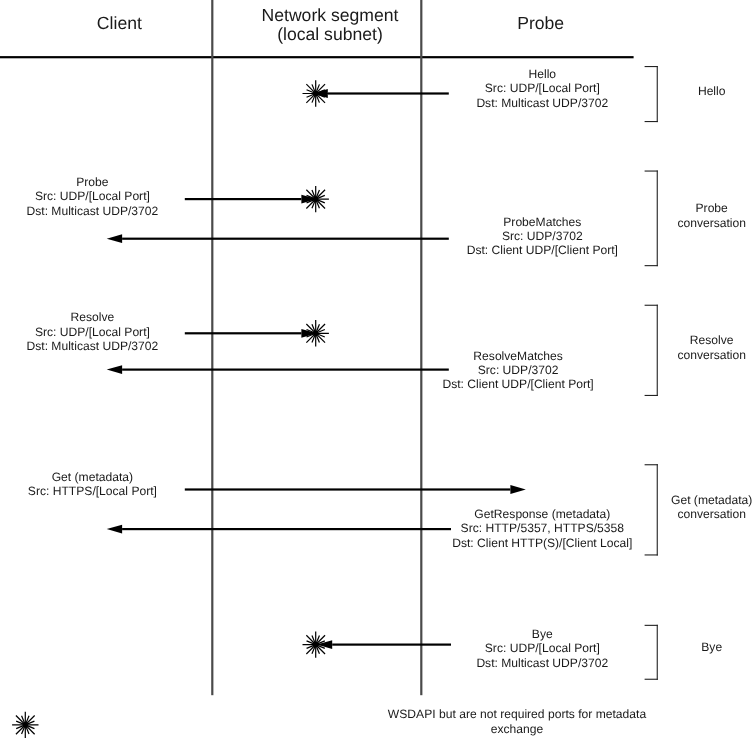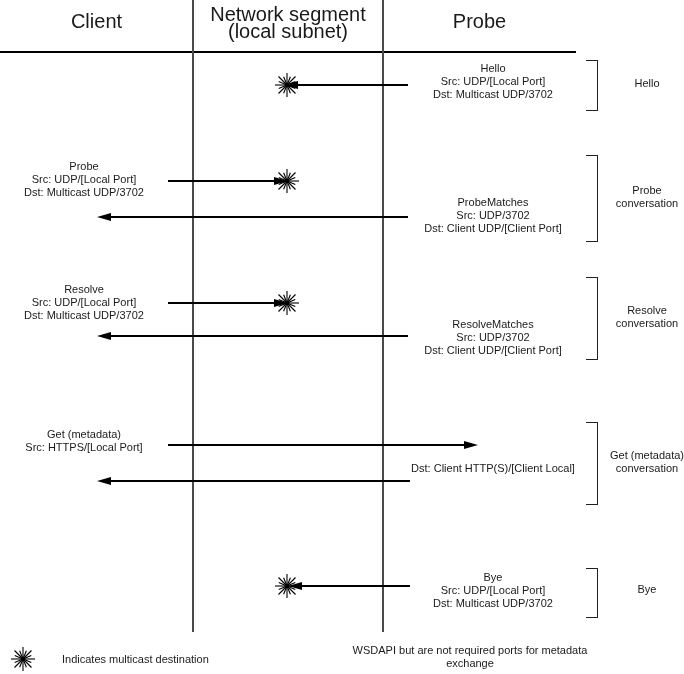--- a/index.html
+++ b/index.html
@@ -1,20 +1,20 @@
 <!DOCTYPE html>
 <html><head>
 <meta charset="utf-8">
 <style>
   html,body { margin:0; padding:0; background:#fff; }
   #stage {
     position:relative; width:684px; height:674px; background:#ffffff;
     font-family:"Liberation Sans","DejaVu Sans",sans-serif; color:#1a1a1a; overflow:hidden;
   }
-  .hdr { position:absolute; text-align:center; font-size:20px; line-height:17px; color:#1a1a1a; }
+  .hdr { position:absolute; text-align:center; font-size:16px; line-height:17px; color:#1a1a1a;margin-left:12px; }
   .vline { position:absolute; width:1.5px; background:#4a4a4a; top:0; }
   .hrule { position:absolute; height:1.8px; background:#000; }
   .hl { position:absolute; height:1.5px; background:#000; }
   .ah { position:absolute; width:0; height:0; border-top:4.5px solid transparent; border-bottom:4.5px solid transparent; }
   .ah-left  { border-right:14px solid #000; }
   .ah-right { border-left:14px solid #000; }
   .msg { position:absolute; text-align:center; font-size:11px; line-height:13px; white-space:nowrap; }
   .bracket { position:absolute; width:11px;
     border-top:1.5px solid #222; border-right:1.5px solid #222; border-bottom:1.5px solid #222; }
   .blabel { position:absolute; text-align:center; font-size:11px; line-height:13px; }
@@ -88,36 +88,38 @@
     <div>Resolve</div>
     <div>Src: UDP/[Local Port]</div>
     <div>Dst: Multicast UDP/3702</div>
   </div>
   <div class="hl" style="left:168px; top:302.2px; width:106px"></div>
   <div class="ah ah-right" style="left:274px; top:298.5px"></div>
   <svg class="burst" style="left:274px; top:290px" width="26" height="26" viewBox="-13 -13 26 26">
       <use href="#burst"></use>
     </svg>
 
-  <div class="msg" style="left:398px; top:318px; width:190px">
+  <div class="msg" style="left:376px; top:318px; width:190px">
     <div>ResolveMatches</div>
     <div>Src: UDP/3702</div>
     <div>Dst: Client UDP/[Client Port]</div>
   </div>
   <div class="hl" style="left:111px; top:335.2px; width:297px"></div>
   <div class="ah ah-left" style="left:97px; top:331.5px"></div>
 
   <div class="msg" style="left:0px; top:428px; width:168px">
     <div>Get (metadata)</div>
     <div>Src: HTTPS/[Local Port]</div>
   </div>
   <div class="hl" style="left:168px; top:444.2px; width:296px"></div>
   <div class="ah ah-right" style="left:464px; top:440.5px"></div>
 
   <div class="msg" style="left:398px; top:462px; width:190px">
+    <div>GetResponse (metadata)</div>
+    <div>Src: HTTP/5357, HTTPS/5358</div>
     <div>Dst: Client HTTP(S)/[Client Local]</div>
   </div>
   <div class="hl" style="left:111px; top:480.2px; width:299px"></div>
   <div class="ah ah-left" style="left:97px; top:476.5px"></div>
 
   <div class="msg" style="left:398px; top:571px; width:190px">
     <div>Bye</div>
     <div>Src: UDP/[Local Port]</div>
     <div>Dst: Multicast UDP/3702</div>
   </div>
@@ -147,19 +149,18 @@
     <div>Get (metadata)</div>
     <div>conversation</div>
   </div>
 
   <div class="bracket" style="left:586px; top:568px; height:48px"></div>
   <div class="blabel" style="left:602px; top:583px; width:90px">Bye</div>
 
   <svg class="burst" style="left:10px; top:646px" width="26" height="26" viewBox="-13 -13 26 26">
       <use href="#burst"></use>
     </svg>
-  <div class="legend" style="left:62px; top:653px">Indicates multicast destination</div>
 
   <div class="note" style="left:330px; top:644px; width:280px">
     <div>WSDAPI but are not required ports for metadata exchange</div>
   </div>
 
 </div>
 
 </body></html>

